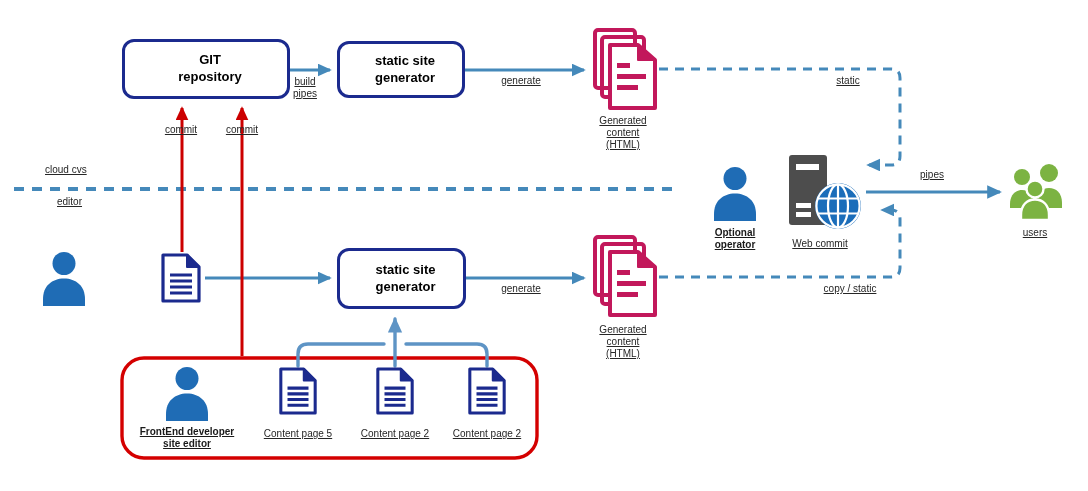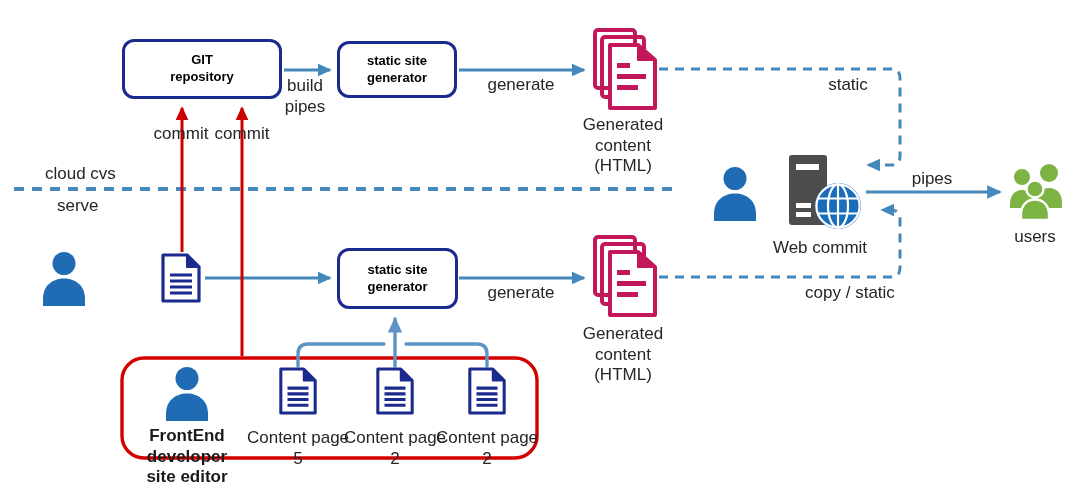--- a/index.html
+++ b/index.html
@@ -5,25 +5,25 @@
   html,body{margin:0;padding:0;background:#fff;}
   .canvas{
     position:relative;width:1088px;height:491px;background:#ffffff;
     font-family:"Liberation Sans", sans-serif;color:#1a1a1a;overflow:hidden;
   }
   svg.layer{position:absolute;left:0;top:0;}
   .node{
     position:absolute;display:flex;align-items:center;justify-content:center;
     text-align:center;font-weight:bold;font-size:13px;line-height:1.3;
     border:3px solid #1b2a8e;border-radius:12px;background:#fff;
-    white-space:pre-line;color:#000;
+    white-space:pre-line;color:#000;padding-left:8px;
   }
   .lbl{
-    position:absolute;font-size:17px;line-height:1.22;text-align:center;
-    white-space:pre-line;color:#262626;
+    position:absolute;font-size:10px;line-height:1.22;text-align:center;
+    white-space:pre-line;color:#262626;text-decoration:underline;
   }
   .lbl.bold{font-weight:bold;color:#1a1a1a;}
   .lbl.left{text-align:left;margin-left:9px;}
 </style>
 </head>
 <body>
 
 <div class="canvas">
 
   <svg class="layer" width="1088" height="491" viewBox="0 0 1088 491">
@@ -124,38 +124,40 @@
   </svg>
 
   <div class="node" style="left:122px;top:39px;width:154px;height:54px;">GIT
 repository</div>
   <div class="node" style="left:337px;top:41px;width:114px;height:51px;">static site
 generator</div>
   <div class="node" style="left:337px;top:248px;width:115px;height:55px;">static site
 generator</div>
 
   <div class="lbl left" style="left:36px;top:164px;">cloud cvs</div>
-  <div class="lbl left" style="left:48px;top:196px;">serve</div>
+  <div class="lbl left" style="left:48px;top:196px;">editor</div>
 
   <div class="lbl" style="left:245px;top:76px;width:120px;">build
 pipes</div>
   <div class="lbl" style="left:121px;top:124px;width:120px;">commit</div>
   <div class="lbl" style="left:182px;top:124px;width:120px;">commit</div>
   <div class="lbl" style="left:461px;top:75px;width:120px;">generate</div>
   <div class="lbl" style="left:461px;top:283px;width:120px;">generate</div>
   <div class="lbl" style="left:788px;top:75px;width:120px;">static</div>
   <div class="lbl" style="left:872px;top:169px;width:120px;">pipes</div>
   <div class="lbl" style="left:788px;top:283px;width:124px;">copy / static</div>
 
   <div class="lbl" style="left:563px;top:115px;width:120px;">Generated
 content
 (HTML)</div>
   <div class="lbl" style="left:563px;top:324px;width:120px;">Generated
 content
 (HTML)</div>
+  <div class="lbl bold" style="left:675px;top:227px;width:120px;">Optional
+operator</div>
   <div class="lbl" style="left:760px;top:238px;width:120px;">Web commit</div>
   <div class="lbl" style="left:975px;top:227px;width:120px;">users</div>
   <div class="lbl bold" style="left:112px;top:426px;width:150px;">FrontEnd developer
 site editor</div>
   <div class="lbl" style="left:243px;top:428px;width:110px;">Content page 5</div>
   <div class="lbl" style="left:340px;top:428px;width:110px;">Content page 2</div>
   <div class="lbl" style="left:432px;top:428px;width:110px;">Content page 2</div>
 
 </div>
 

